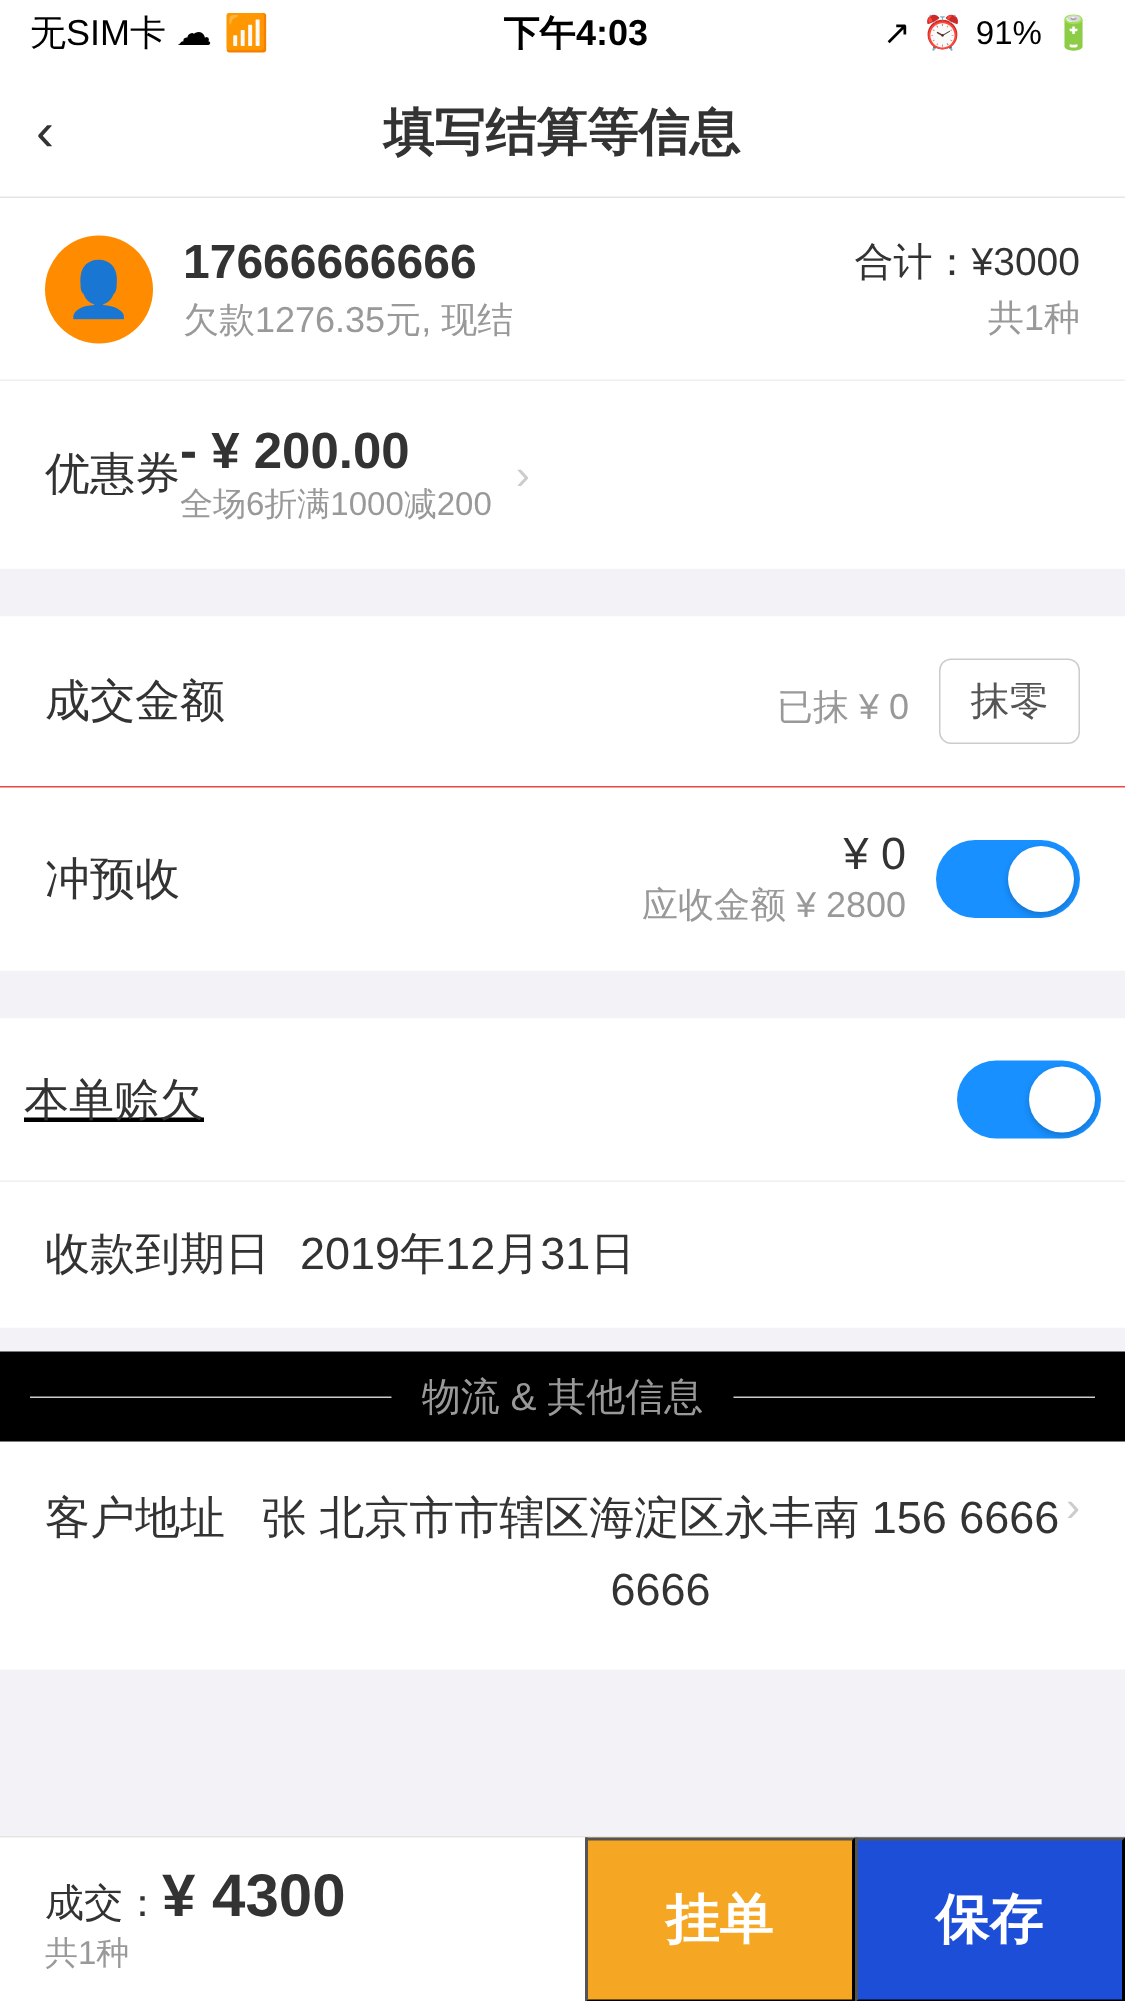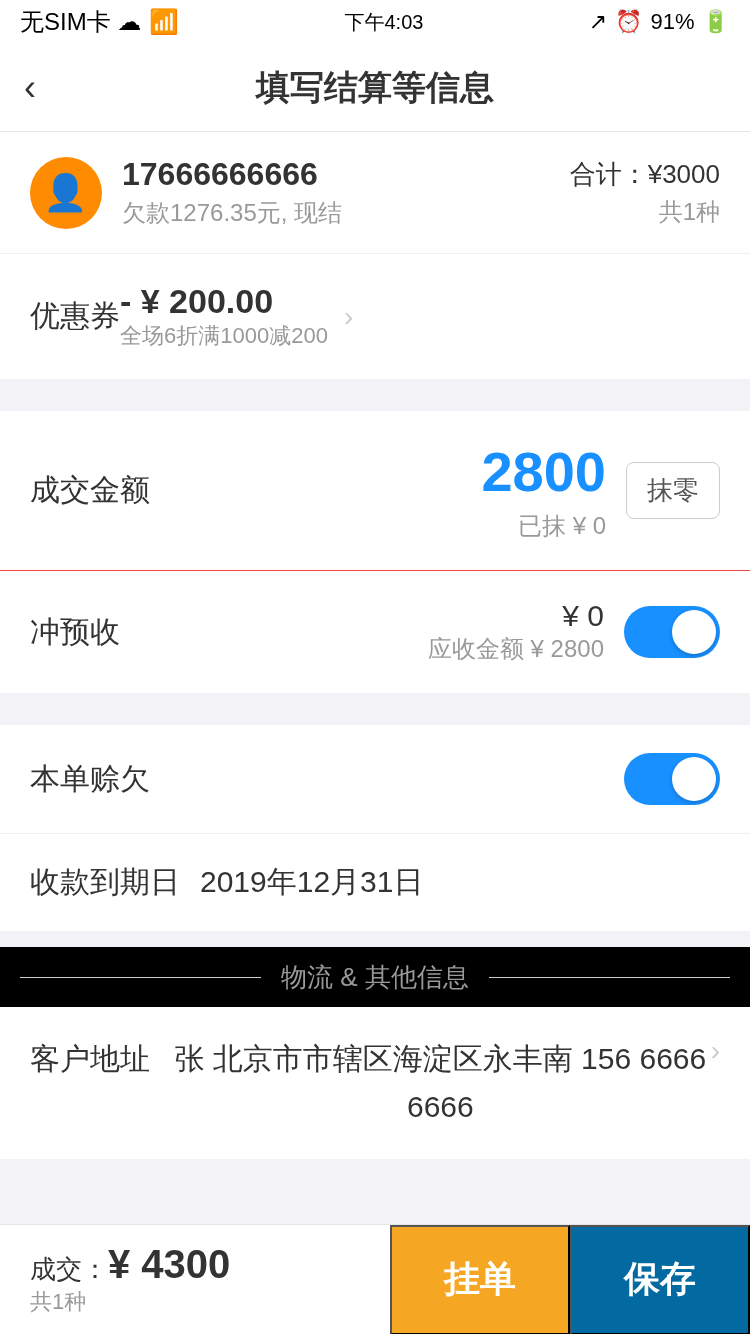--- a/index.html
+++ b/index.html
@@ -18,21 +18,21 @@
       background: #fff;
       height: 44px;
       display: flex;
       align-items: center;
       justify-content: space-between;
       padding: 0 20px;
       font-size: 24px;
       font-weight: 500;
     }
     .status-left { display: flex; align-items: center; gap: 8px; }
-    .status-center { font-size: 20px; font-weight: 400; }
+    .status-center { font-size: 24px; font-weight: 700; }
     .status-right { display: flex; align-items: center; gap: 8px; font-size: 22px; }
 
     
     .nav-bar {
       background: #fff;
       height: 88px;
       display: flex;
       align-items: center;
       justify-content: center;
       position: relative;
@@ -226,21 +226,22 @@
       color: #333;
     }
     .precollect-sub {
       font-size: 24px;
       color: #999;
     }
 
     
     .debt-section {
       background: #fff;
-      padding: 28px 30px;
+      padding: 28px 16px;
+      text-decoration: underline;
     }
     .debt-row {
       display: flex;
       align-items: center;
       justify-content: space-between;
     }
 
     
     .duedate-section {
       background: #fff;
@@ -330,21 +331,21 @@
       width: 180px;
       display: flex;
       align-items: center;
       justify-content: center;
       font-size: 36px;
       font-weight: 600;
       color: #fff;
       cursor: pointer;
     }
     .btn-hold { background: #f5a623; }
-    .btn-save { background: #0369a1; }
+    .btn-save { background: #1d4ed8; }
 
     .spacer-bottom { height: 130px; }
   </style>
 </head>
 <body>
 
 <div class="status-bar">
   <div class="status-left">
     <span>无SIM卡 ☁</span>
     <span>📶</span>
@@ -395,21 +396,20 @@
 </div>
 
 <div class="separator"></div>
 
 <div class="section">
   <div class="amount-section">
     <div class="amount-row">
       <div class="amount-label">成交金额</div>
       <div class="amount-right">
         <div>
-          <div class="amount-number">2800</div>
           <div class="amount-sub">已抹  ¥ 0</div>
         </div>
         <button class="round-button">抹零</button>
       </div>
     </div>
   </div>
 
   <div class="precollect-section">
     <div class="precollect-row">
       <div class="row-label">冲预收</div>

